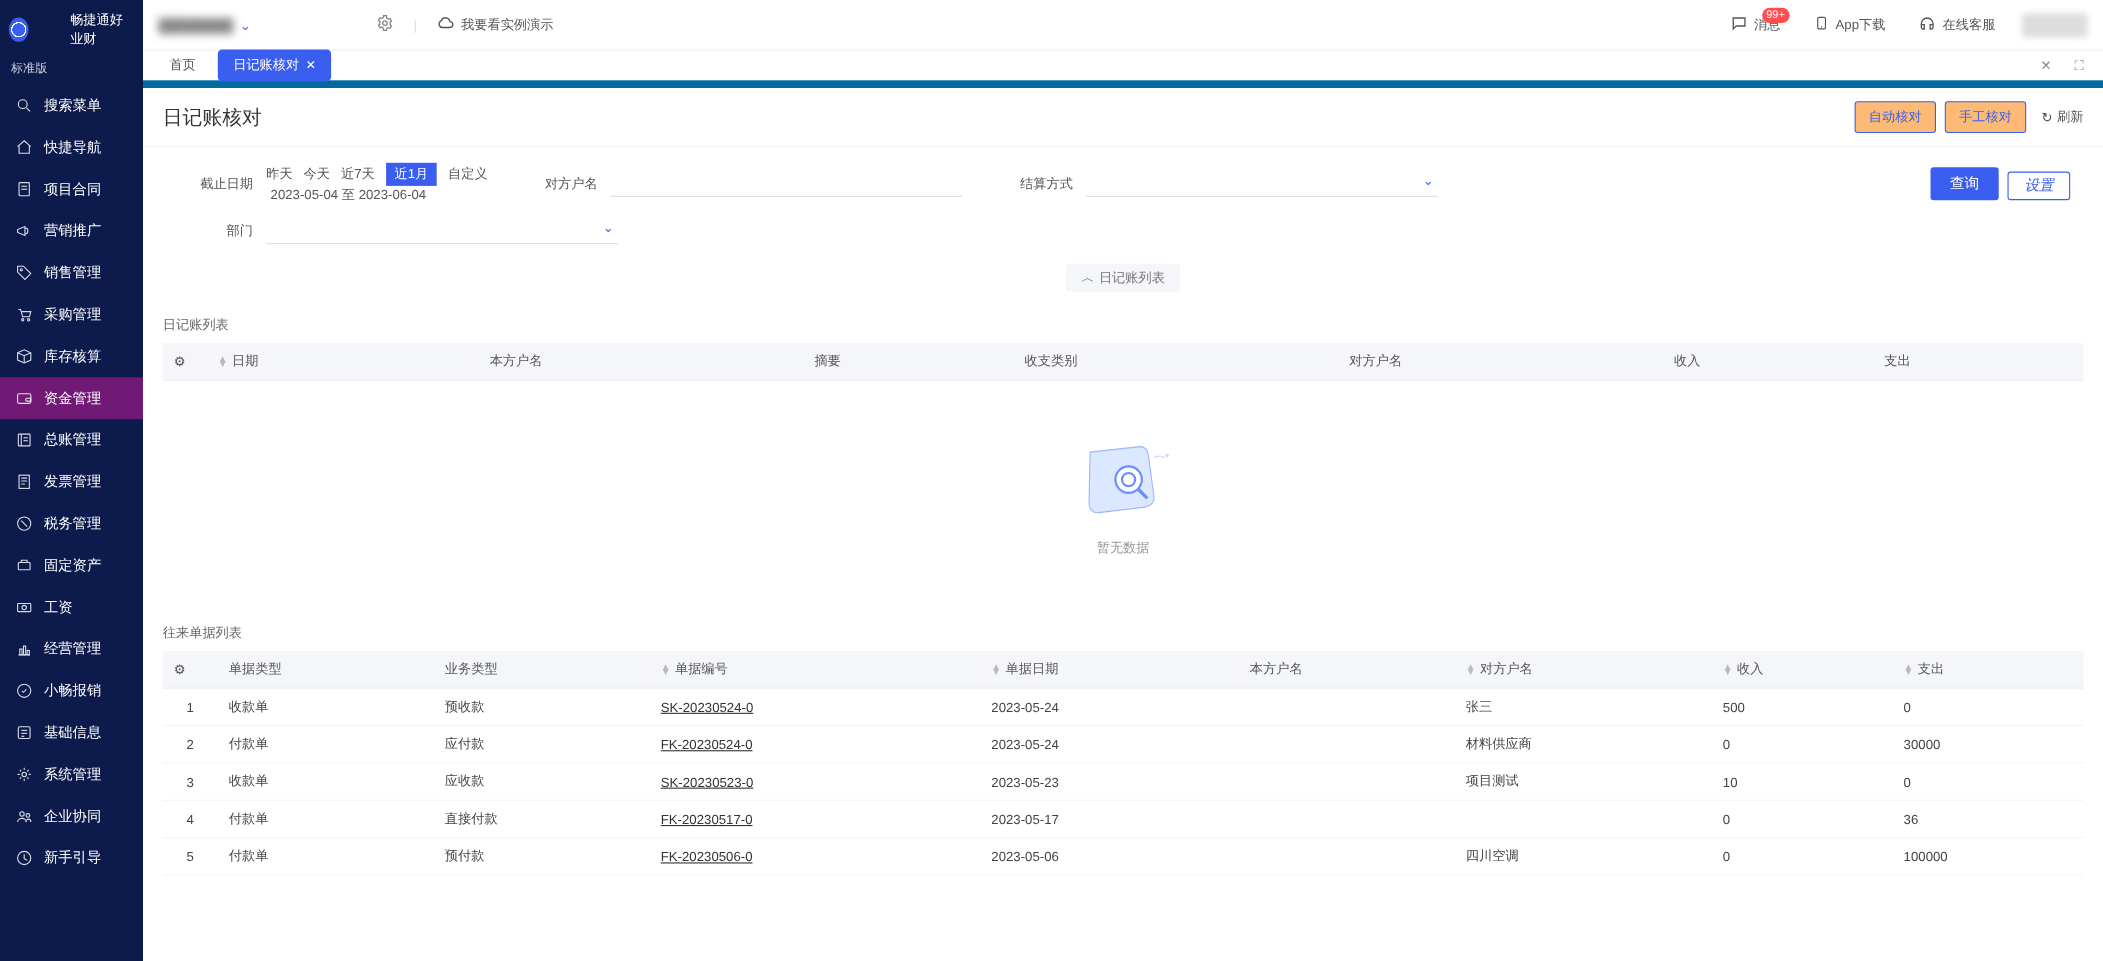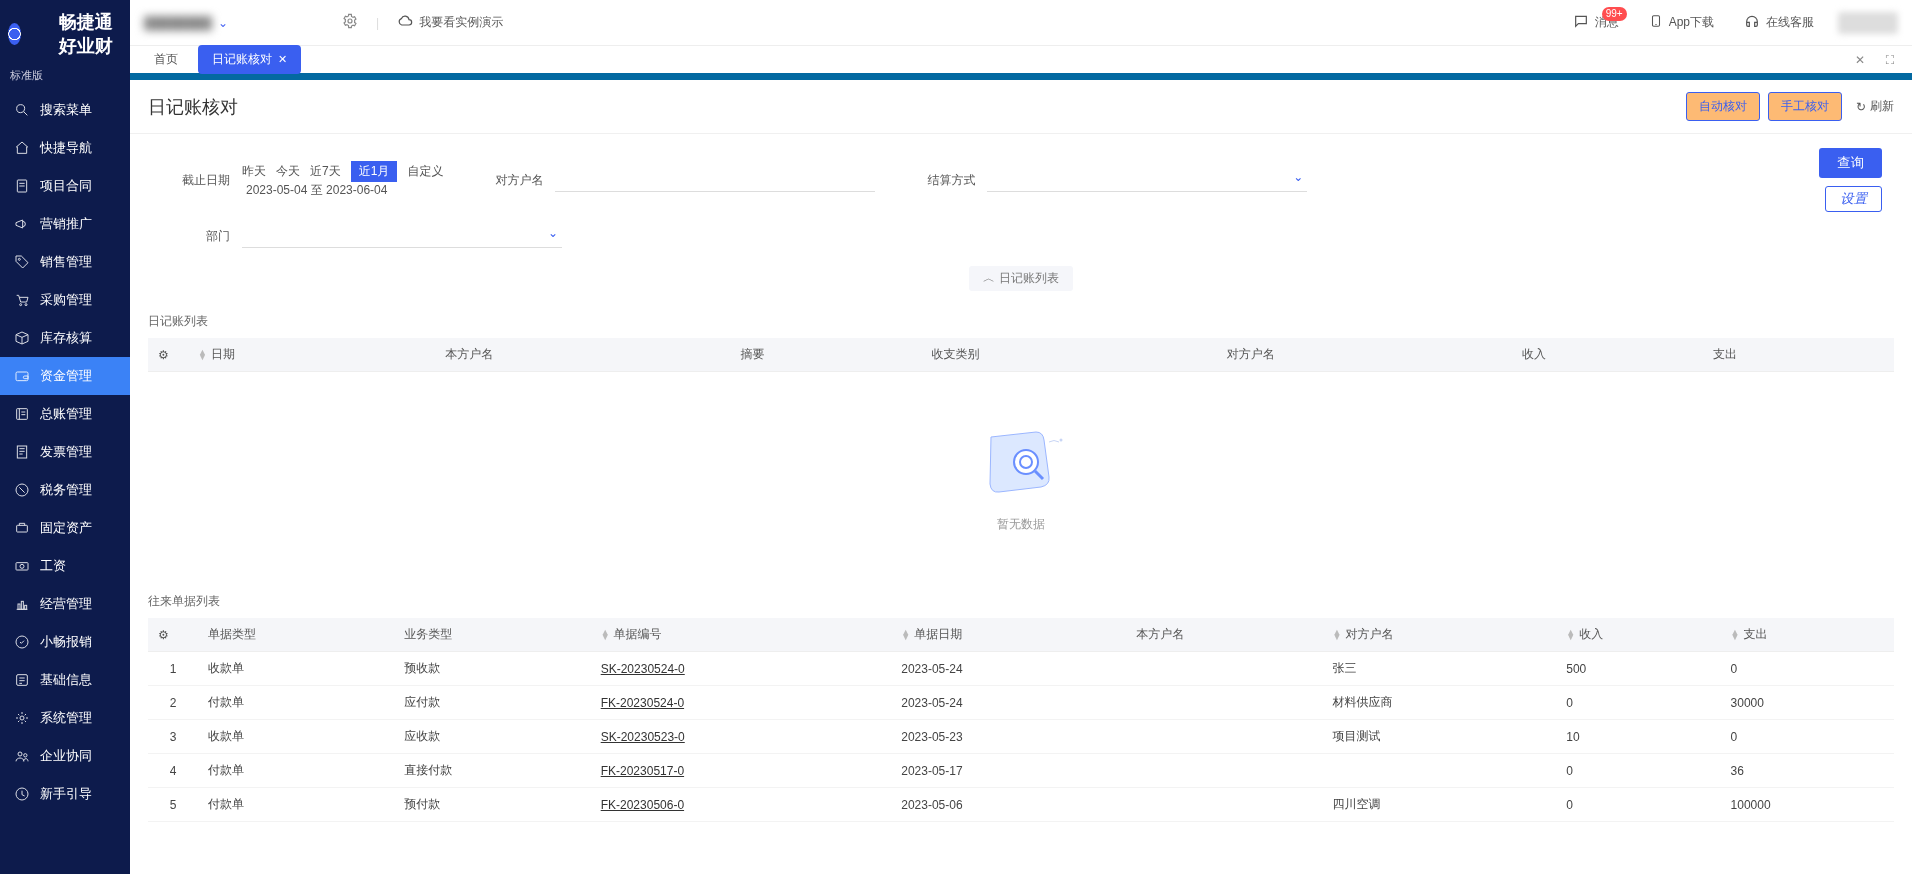--- a/index.html
+++ b/index.html
@@ -4,24 +4,24 @@
 <style>
 * { margin: 0; padding: 0; box-sizing: border-box; }
 body { font-family: "Microsoft YaHei", Arial, sans-serif; font-size: 12px; color: #333; background: #fff; overflow: hidden; }
 
 .app { display: flex; height: 100vh; }
 
 
 .sidebar { width: 130px; background: #0d1b4c; color: #fff; display: flex; flex-direction: column; overflow-y: auto; }
 .logo-area { padding: 10px 8px; display: flex; align-items: center; gap: 6px; }
 .logo-icon { width: 22px; height: 22px; border-radius: 50%; background: radial-gradient(circle,#3a5ff0 40%,#fff 42%,#fff 48%,#3a5ff0 50%); position: relative; }
-.logo-text { font-size: 18px; font-weight: bold; margin-left: 32px; }
+.logo-text { font-size: 12px; font-weight: normal; margin-left: 32px; }
 .logo-sub { font-size: 11px; padding: 0 10px 8px; color: #ccd; }
 .nav-item { display: flex; align-items: center; gap: 10px; padding: 10px 14px; cursor: pointer; font-size: 13px; }
-.nav-item.active { background: #3b82f6; }
+.nav-item.active { background: #701a75; }
 .nav-ico { width: 16px; height: 16px; display: inline-flex; align-items: center; justify-content: center; opacity: .85; }
 .nav-ico svg { width: 16px; height: 16px; fill: none; stroke: currentColor; stroke-width: 1.5; }
 
 
 .main { flex: 1; display: flex; flex-direction: column; min-width: 0; }
 
 
 .topbar { height: 46px; border-bottom: 1px solid #eee; display: flex; align-items: center; padding: 0 14px; gap: 18px; }
 .org-sel { display: flex; align-items: center; gap: 6px; min-width: 180px; }
 .org-blur { filter: blur(4px); color: #888; }
@@ -53,21 +53,21 @@
 .filter-row { display: flex; align-items: center; gap: 30px; margin-bottom: 12px; }
 .filter-item { display: flex; align-items: center; gap: 12px; }
 .filter-label { width: 70px; text-align: right; color: #555; }
 .date-chips { display: flex; gap: 10px; align-items: center; }
 .chip { color: #555; cursor: pointer; }
 .chip.active { background: #3a5ff0; color: #fff; padding: 2px 8px; border-radius: 0; }
 .date-range { color: #555; margin-left: 4px; }
 .input-line { border: none; border-bottom: 1px solid #ddd; width: 320px; padding: 4px 2px; color: #333; background: transparent; }
 .input-wrap { position: relative; display: inline-block; }
 .input-suffix { position: absolute; right: 4px; top: 2px; color: #3a5ff0; cursor: pointer; }
-.action-col { margin-left: auto; display: flex; flex-direction: column; gap: 8px; align-items: flex-end; }
+.action-col { margin-left: auto; display: flex; flex-direction: row; gap: 8px; align-items: flex-end; }
 .btn-primary { background: #3a5ff0; color: #fff; border: none; padding: 6px 18px; border-radius: 3px; cursor: pointer; }
 .btn-outline-sm { border: 1px solid #3a5ff0; color: #3a5ff0; background: #fff; padding: 3px 14px; border-radius: 3px; cursor: pointer; font-style: italic; }
 .collapse-bar { text-align: center; padding: 6px 0; }
 .collapse-btn { display: inline-flex; align-items: center; gap: 4px; color: #777; background: #f5f6fa; padding: 4px 14px; border-radius: 3px; cursor: pointer; }
 
 
 .content { flex: 1; overflow-y: auto; padding: 0 18px 20px; }
 
 .section-title { font-size: 12px; color: #666; padding: 10px 0 8px; }
 

